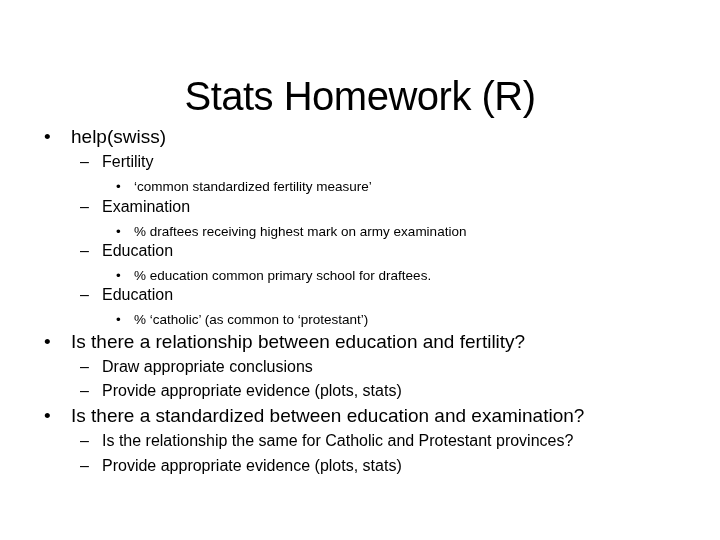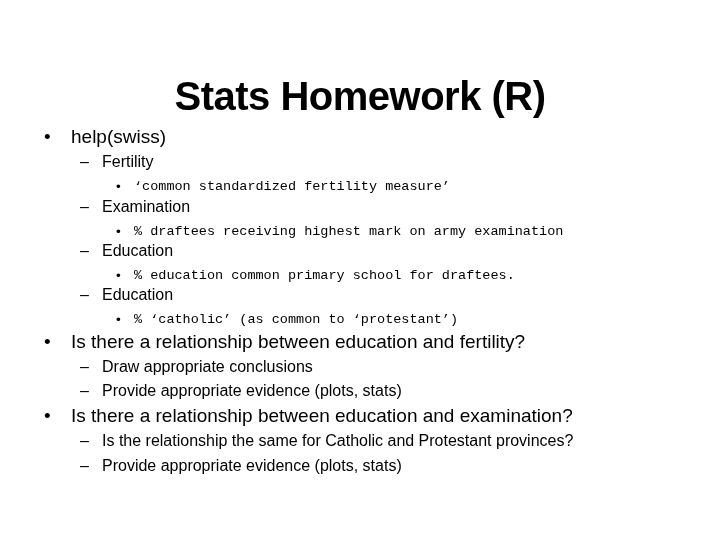--- a/index.html
+++ b/index.html
@@ -1,31 +1,31 @@
 <!DOCTYPE html>
 <html><head>
   <meta charset="utf-8">
   <style>
     html, body { margin: 0; padding: 0; background: #ffffff; }
     body { width: 720px; height: 540px; position: relative; overflow: hidden;
            font-family: "Liberation Sans", sans-serif; color: #000; }
     .title { position: absolute; left: 0; top: 44px; width: 720px; text-align: center;
-             font-size: 40px; line-height: 50px; font-weight: bold; letter-spacing: -0.5px; }
+             font-size: 40px; line-height: 50px; font-weight: normal; letter-spacing: -0.5px; }
     .content { position: absolute; left: 0; top: 126px; width: 720px; }
     .item { position: absolute; white-space: nowrap; }
     .marker { position: absolute; }
     .l1 { font-size: 19px; }
     .l1 .marker { left: 44px; }
     .l1 .txt { position: absolute; left: 71px; text-align: right; }
     .l2 { font-size: 16px; }
     .l2 .marker { left: 80px; }
     .l2 .txt { position: absolute; left: 102px; }
     .l3 { font-size: 13.5px; }
     .l3 .marker { left: 116px; }
-    .l3 .txt { position: absolute; left: 134px; font-family: Liberation Mono, monospace; }
+    .l3 .txt { position: absolute; left: 134px; }
   </style>
 </head>
 <body>
 
 <h1 class="title">Stats Homework (R)</h1>
 
 <div class="content">
   <div class="item l1" style="top:0px">
     <span class="marker">•</span>
     <span class="txt">help(swiss)</span>
@@ -69,21 +69,21 @@
   <div class="item l2" style="top:232px">
     <span class="marker">–</span>
     <span class="txt">Draw appropriate conclusions</span>
   </div>
   <div class="item l2" style="top:256px">
     <span class="marker">–</span>
     <span class="txt">Provide appropriate evidence (plots, stats)</span>
   </div>
   <div class="item l1" style="top:279px">
     <span class="marker">•</span>
-    <span class="txt">Is there a relationship between education and examination?</span>
+    <span class="txt">Is there a standardized between education and examination?</span>
   </div>
   <div class="item l2" style="top:306px">
     <span class="marker">–</span>
     <span class="txt">Is the relationship the same for Catholic and Protestant  provinces?</span>
   </div>
   <div class="item l2" style="top:331px">
     <span class="marker">–</span>
     <span class="txt">Provide appropriate evidence (plots, stats)</span>
   </div>
 </div>

